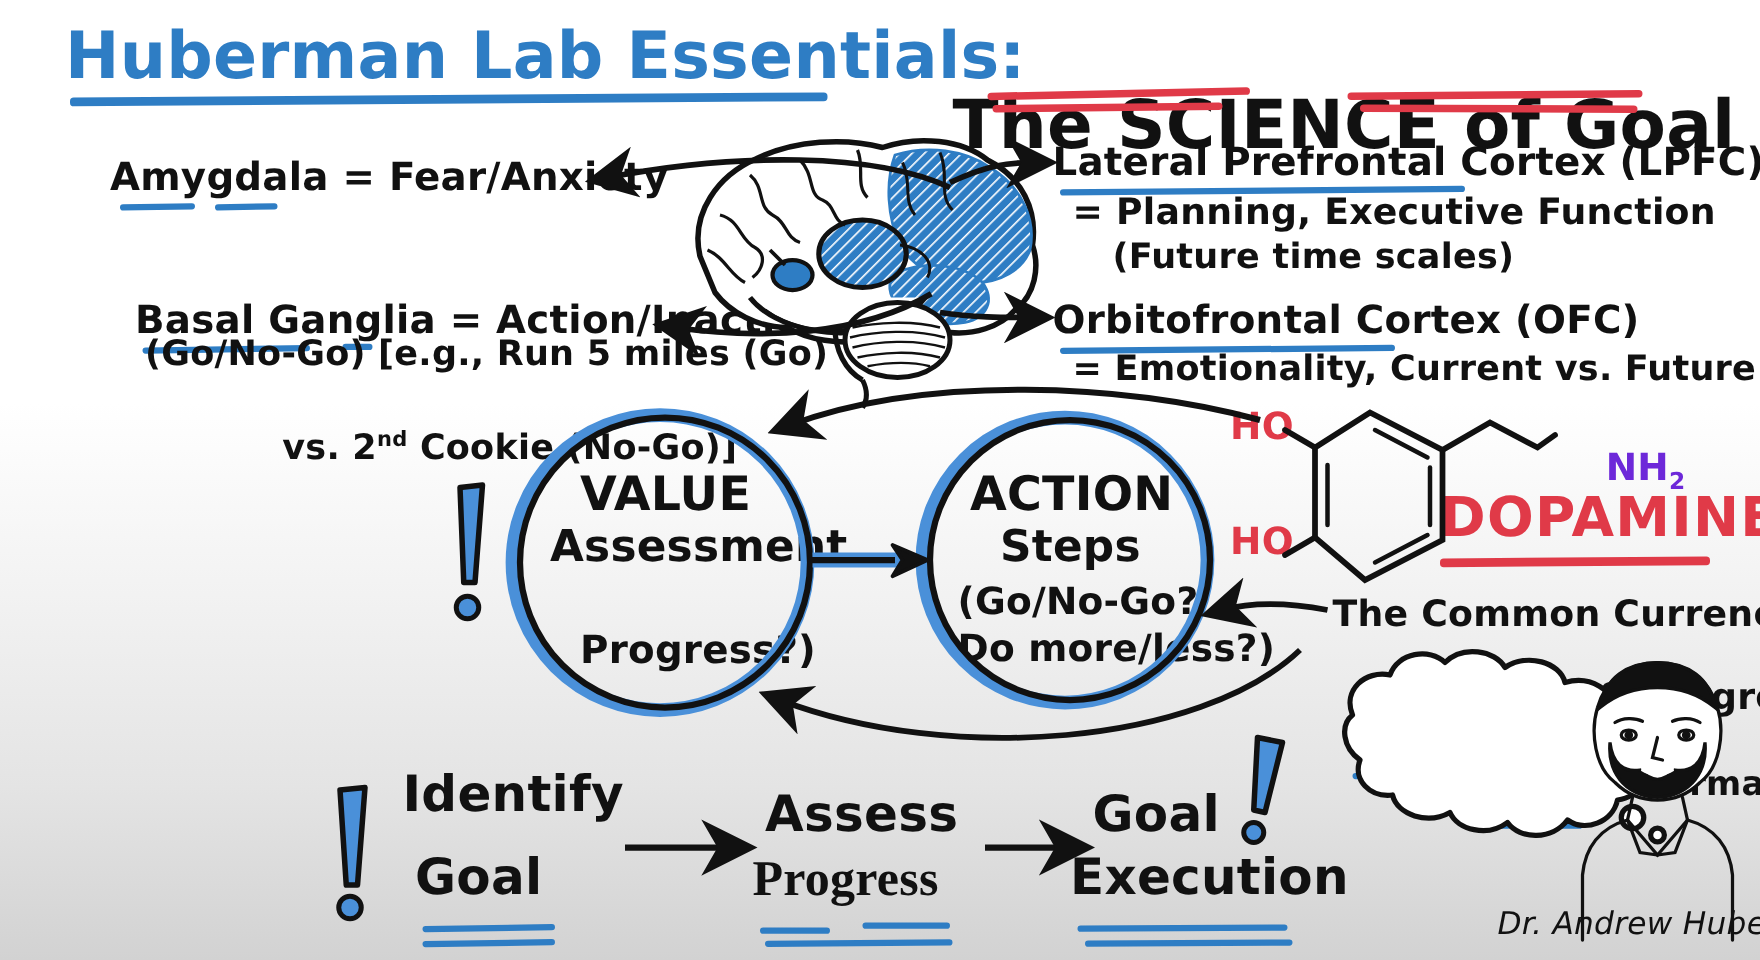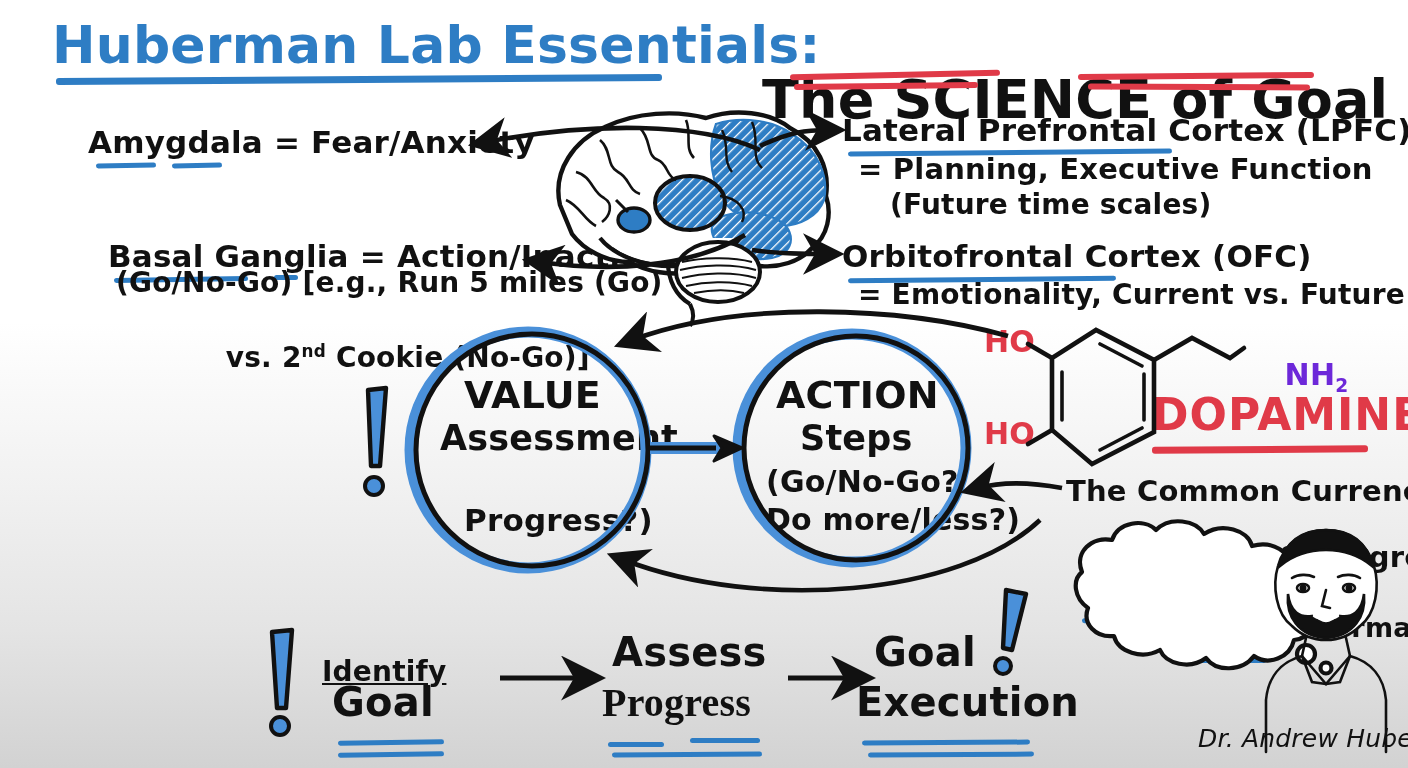--- a/index.html
+++ b/index.html
@@ -69,21 +69,21 @@
   </div>
   <div class="t hand" style="left:1152px;top:392px;font-size:44px;color:#E03A48;font-weight:700;letter-spacing:1px;">DOPAMINE</div>
   <div class="ul" style="left:1152px;top:446px;width:216px;height:7px;background:#E03A48;transform:rotate(-0.4deg);"></div>
 
   <div class="t hand" style="left:1066px;top:476px;font-size:29px;">The Common Currency</div>
   <div class="t hand" style="left:1076px;top:512px;font-size:29px;">
     <span>for </span><span>Value</span><span> &amp; Progress</span>
   </div>
   <div class="ul" style="left:1124px;top:545px;width:76px;height:5px;background:#E03A48;transform:rotate(-0.6deg);"></div>
 
-  <div class="t hand" style="left:322px;top:657px;font-size:28px;text-decoration:underline;">Identify</div>
+  <div class="t hand" style="left:322px;top:616px;font-size:40px;">Identify</div>
   <div class="t hand" style="left:332px;top:682px;font-size:40px;">Goal</div>
   <div class="ul" style="left:338px;top:740px;width:106px;height:5px;background:#2E7DC4;transform:rotate(-0.8deg);"></div>
   <div class="ul" style="left:338px;top:752px;width:106px;height:5px;background:#2E7DC4;transform:rotate(-0.8deg);"></div>
 
   <div class="t hand" style="left:612px;top:632px;font-size:40px;">Assess</div>
   <div class="t hand" style="left:602px;top:682px;font-size:40px;font-family:Liberation Serif, serif;">Progress</div>
   <div class="ul" style="left:608px;top:742px;width:56px;height:5px;background:#2E7DC4;"></div>
   <div class="ul" style="left:690px;top:738px;width:70px;height:5px;background:#2E7DC4;"></div>
   <div class="ul" style="left:612px;top:752px;width:150px;height:5px;background:#2E7DC4;transform:rotate(-0.4deg);"></div>
 

